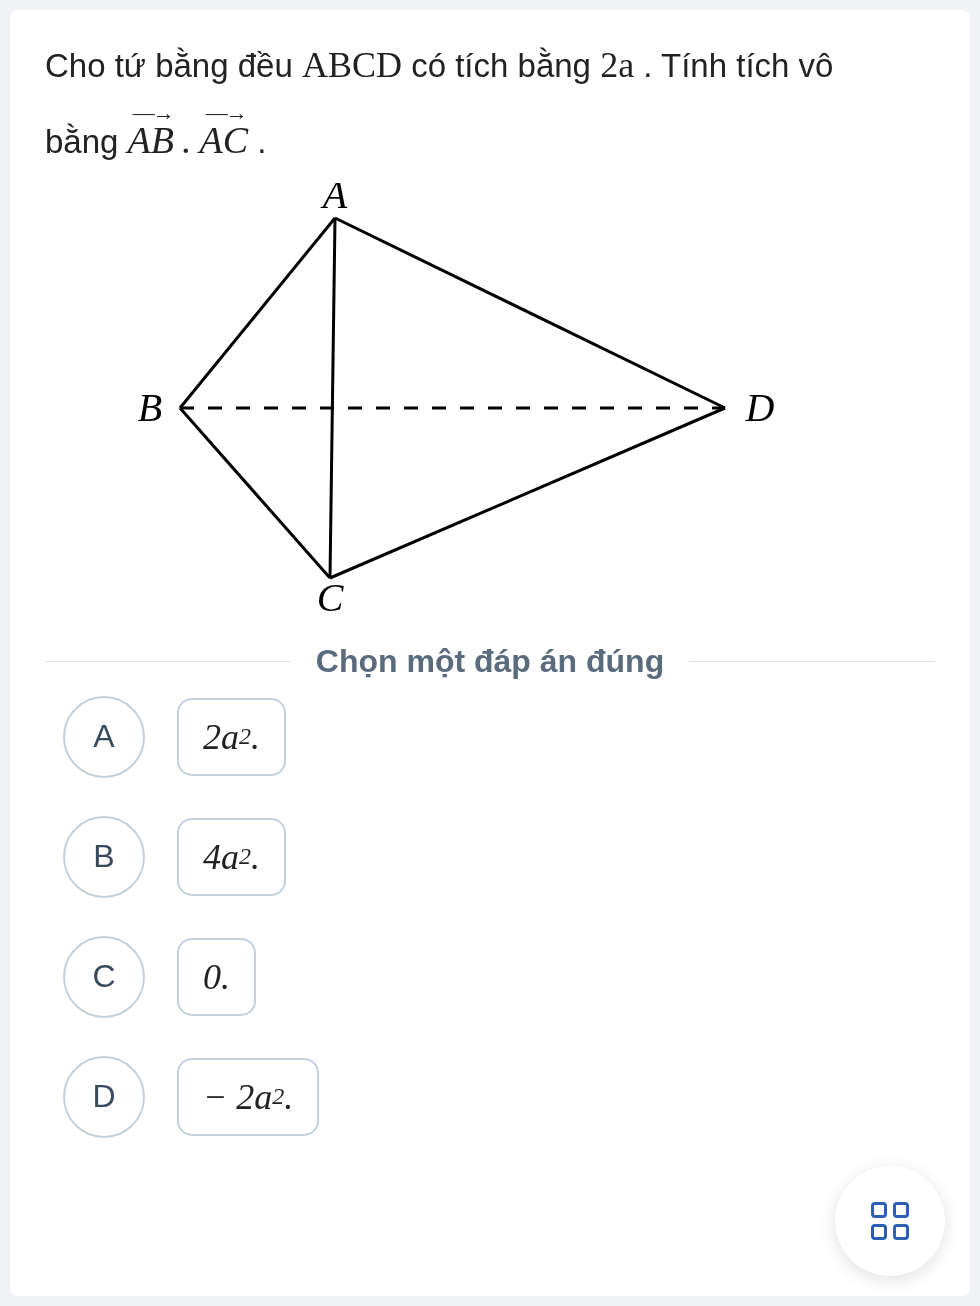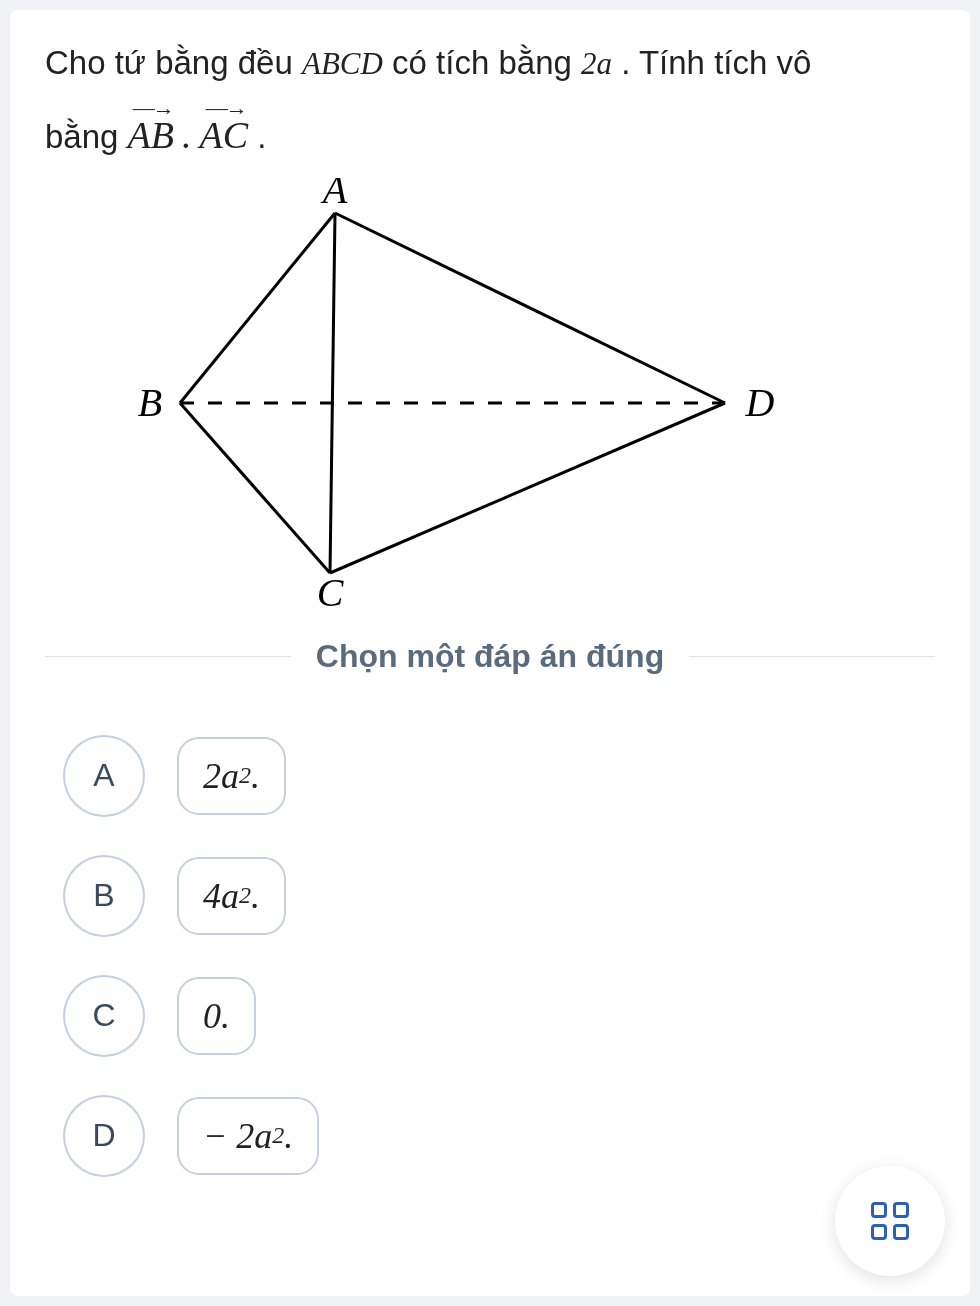--- a/index.html
+++ b/index.html
@@ -21,23 +21,22 @@
       height: 100%;
       position: relative;
     }
     .question-text {
       font-size: 33px;
       color: #222;
       line-height: 1.7;
       margin-bottom: 10px;
     }
     .math-italic {
-      font-style: italic;
       font-family: 'Times New Roman', serif;
-      font-size: 31px;
+      font-size: 36px;
     }
     .vector-expr {
       display: inline-flex;
       align-items: baseline;
       gap: 8px;
       font-family: 'Times New Roman', serif;
       font-style: italic;
       font-size: 38px;
     }
     .vector {
@@ -57,21 +56,21 @@
     }
     .diagram-container {
       display: flex;
       justify-content: flex-start;
       padding-left: 60px;
       margin-top: 10px;
     }
     .divider-row {
       display: flex;
       align-items: center;
-      margin: 30px 0 60px 0;
+      margin: 30px 0 16px 0;
     }
     .divider-line {
       flex: 1;
       height: 1px;
       background: #dde2e8;
     }
     .divider-text {
       color: #5a6b7e;
       font-size: 32px;
       font-weight: 600;
@@ -96,21 +95,21 @@
       display: flex;
       align-items: center;
       justify-content: center;
       font-size: 32px;
       color: #3a4a5e;
       font-weight: 500;
       cursor: pointer;
     }
     .option-value {
       border: 2px solid #c5d0dd;
-      border-radius: 22px;
+      border-radius: 15px;
       padding: 16px 24px;
       font-family: 'Times New Roman', serif;
       font-style: italic;
       font-size: 36px;
       color: #222;
       cursor: pointer;
       min-width: 60px;
       display: flex;
       align-items: center;
     }

